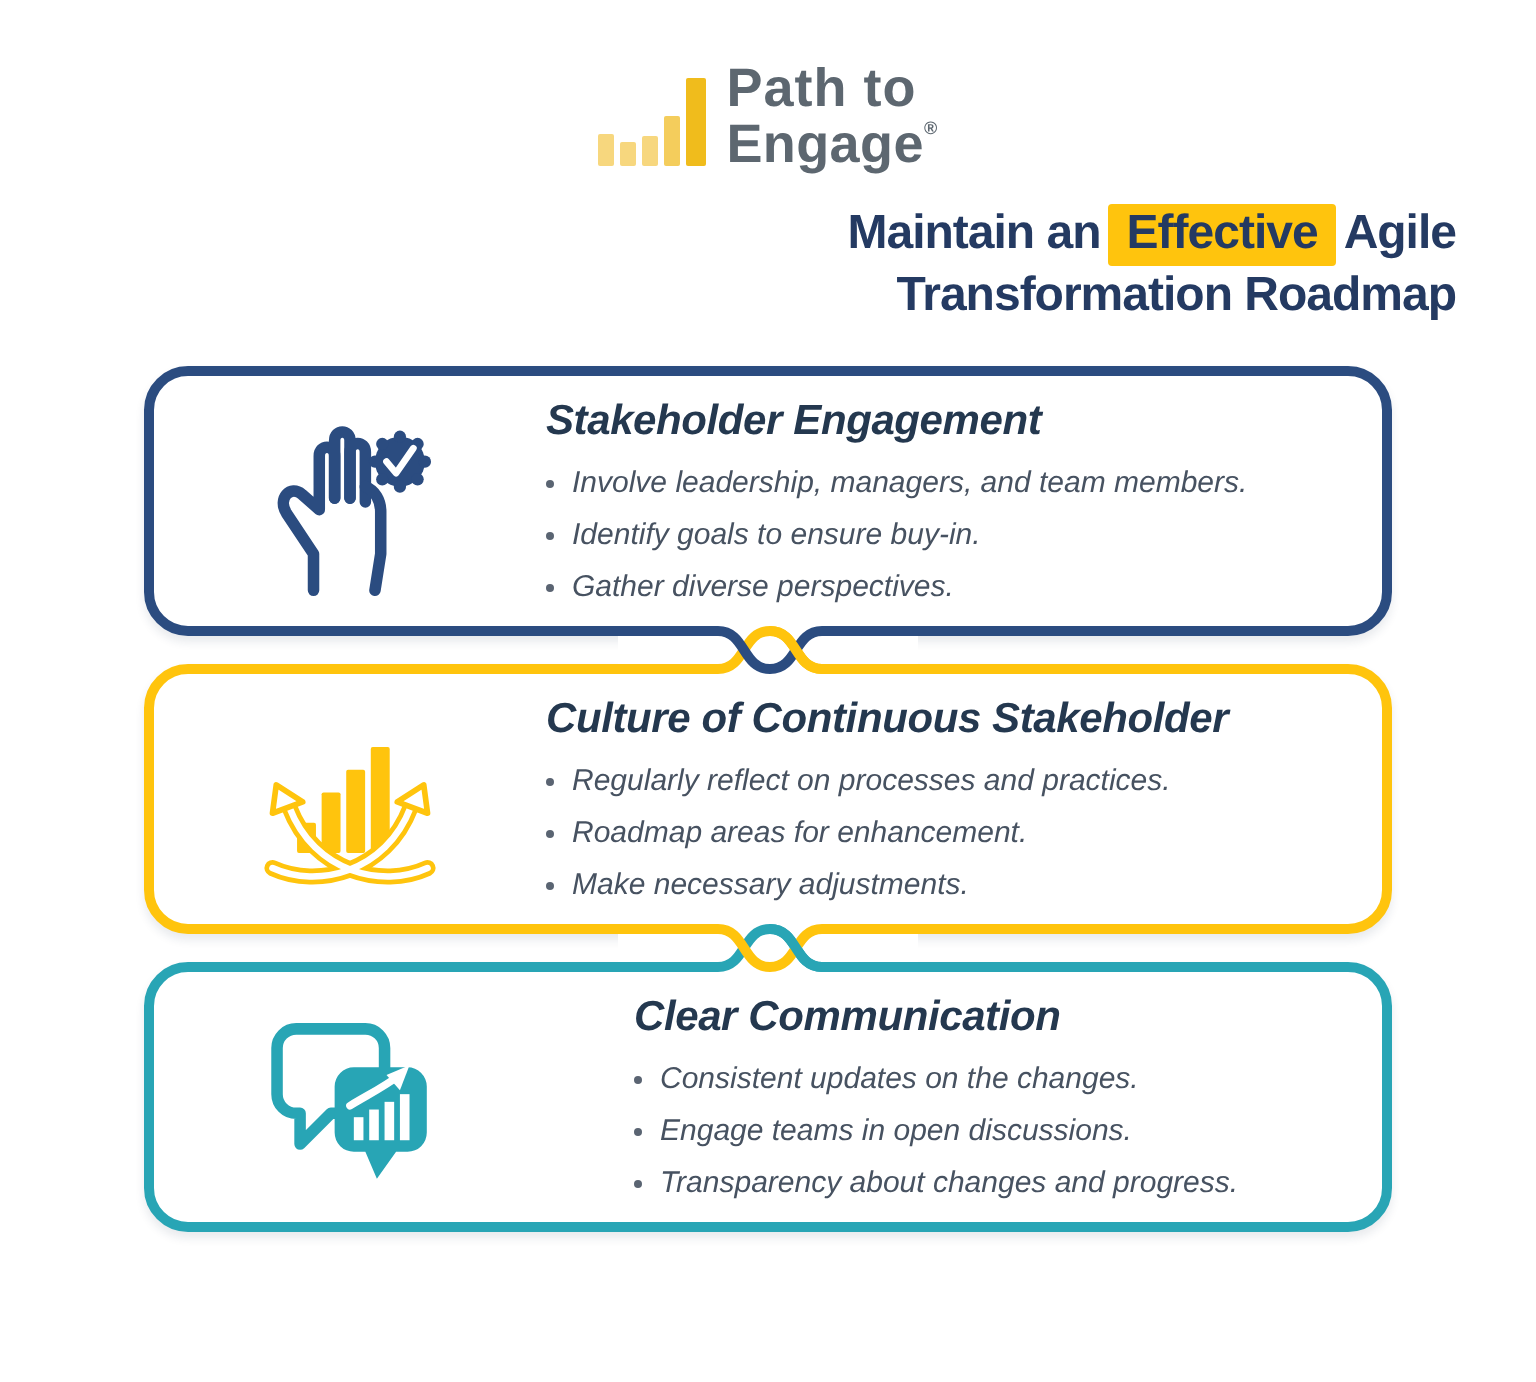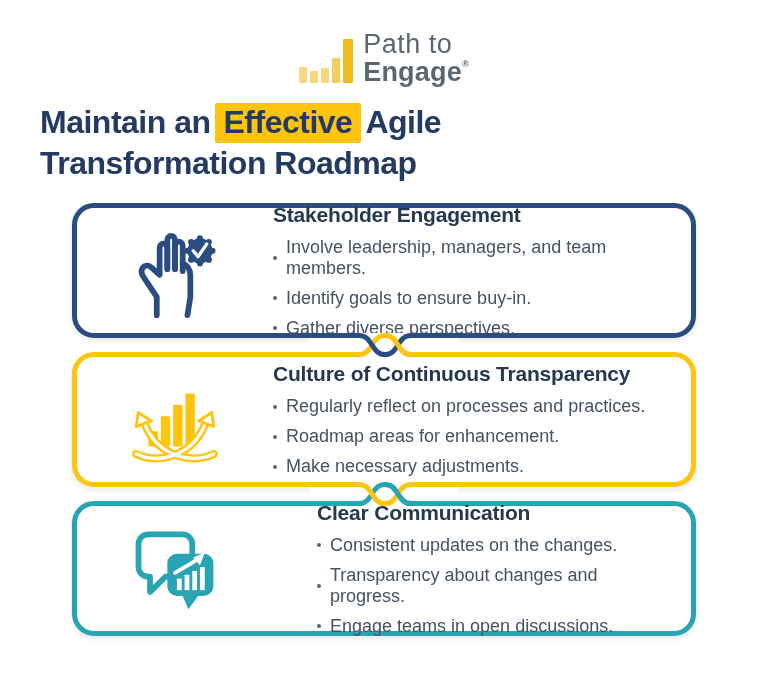--- a/index.html
+++ b/index.html
@@ -13,50 +13,50 @@
   
   .logo{display:flex;justify-content:center;align-items:flex-end;gap:10px;padding-top:30px;}
   .logo-bars{display:flex;align-items:flex-end;gap:3px;padding-bottom:3px;}
   .lb{display:inline-block;width:8px;border-radius:1px;background:var(--logo-light);}
   .lb:nth-child(1){height:16px;}
   .lb:nth-child(2){height:12px;}
   .lb:nth-child(3){height:15px;}
   .lb:nth-child(4){height:25px;background:var(--logo-mid);}
   .lb:nth-child(5){height:44px;width:10px;background:var(--logo-dark);}
   .logo-text{line-height:1.04;font-size:27px;color:var(--gray);}
-  .logo-line1{font-weight:400;letter-spacing:.5px;}
+  .logo-line1{font-weight:700;letter-spacing:.5px;}
   .logo-line2{font-weight:700;letter-spacing:.2px;}
   .logo-reg{font-size:9px;vertical-align:top;position:relative;top:2px;}
 
   
   h1{
-    margin:16px 40px 0;text-align:left;
-    font-size:32px;line-height:1.27;font-weight:700;color:var(--title);
+    margin:16px 40px 0;text-align:right;
+    font-size:24px;line-height:1.27;font-weight:700;color:var(--title);
     letter-spacing:-.5px;
   }
   h1 mark{
     background:var(--yellow);color:inherit;
     padding:1px 9px 3px;margin:0 4px;border-radius:2px;
   }
 
   
   .cards{width:624px;margin:20px auto 0;}
   .card{
     display:flex;align-items:center;background:#fff;
     border:5px solid var(--navy);border-radius:22px;height:125px;
     box-shadow:0 3px 5px rgba(30,50,80,.10);
   }
   .card-yellow{border-color:var(--yellow);}
   .card-teal{border-color:var(--teal);gap:44px;}
   .card-icon{width:196px;flex-shrink:0;display:flex;justify-content:center;align-items:center;}
   .card-icon svg{width:104px;height:96px;display:block;}
-  .card-body{flex:1;padding-right:34px;}
+  .card-body{flex:1;padding-right:34px;font-style:italic;}
   .card-body h2{margin:0 0 10px;font-size:21px;font-weight:700;color:var(--heading);letter-spacing:-.2px;}
   .card-body ul{list-style:none;margin:0;padding:0;display:flex;flex-direction:column;gap:9px;}
-  .card-body li{display:flex;align-items:center;gap:9px;font-size:18px;color:var(--body);}
+  .card-body li{display:flex;align-items:center;gap:9px;font-size:15px;color:var(--body);}
   .card-body li::before{content:"";width:4px;height:4px;border-radius:50%;background:#5a6472;flex-shrink:0;}
 
   
   .junction{height:14px;position:relative;}
   .junction svg{position:absolute;left:50%;top:-5px;transform:translateX(-50%);width:150px;height:24px;display:block;}
   .ln{fill:none;stroke-width:5;}
   .ln-navy{stroke:var(--navy);}
   .ln-yellow{stroke:var(--yellow);}
   .ln-teal{stroke:var(--teal);}
 
@@ -150,21 +150,21 @@
           </g>
           <path d="M96,84 C72,95 36,86 23,52" fill="none" class="stroke-yellow" stroke-width="8.5" stroke-linecap="round"></path>
           <path d="M14,84 C38,95 74,86 87,52" fill="none" class="stroke-yellow" stroke-width="8.5" stroke-linecap="round"></path>
           <path d="M96,84 C72,95 36,86 23,52" fill="none" stroke="#ffffff" stroke-width="3.5" stroke-linecap="round"></path>
           <path d="M14,84 C38,95 74,86 87,52" fill="none" stroke="#ffffff" stroke-width="3.5" stroke-linecap="round"></path>
           <polygon points="16,40 14,55 30,49" fill="#ffffff" class="stroke-yellow" stroke-width="3" stroke-linejoin="round"></polygon>
           <polygon points="94,40 96,55 80,49" fill="#ffffff" class="stroke-yellow" stroke-width="3" stroke-linejoin="round"></polygon>
         </svg>
       </div>
       <div class="card-body">
-        <h2>Culture of Continuous Transparency</h2>
+        <h2>Culture of Continuous Stakeholder</h2>
         <ul>
           <li>
               <span>Regularly reflect on processes and practices.</span>
             </li>
           <li>
               <span>Roadmap areas for enhancement.</span>
             </li>
           <li>
               <span>Make necessary adjustments.</span>
             </li>
@@ -196,23 +196,23 @@
           <polygon points="81,33 69,38 76,46" fill="#ffffff"></polygon>
         </svg>
       </div>
       <div class="card-body">
         <h2>Clear Communication</h2>
         <ul>
           <li>
               <span>Consistent updates on the changes.</span>
             </li>
           <li>
+              <span>Engage teams in open discussions.</span>
+            </li>
+          <li>
               <span>Transparency about changes and progress.</span>
-            </li>
-          <li>
-              <span>Engage teams in open discussions.</span>
             </li>
         </ul>
       </div>
     </section>
 
   </main>
 </div>
 
 </body></html>

